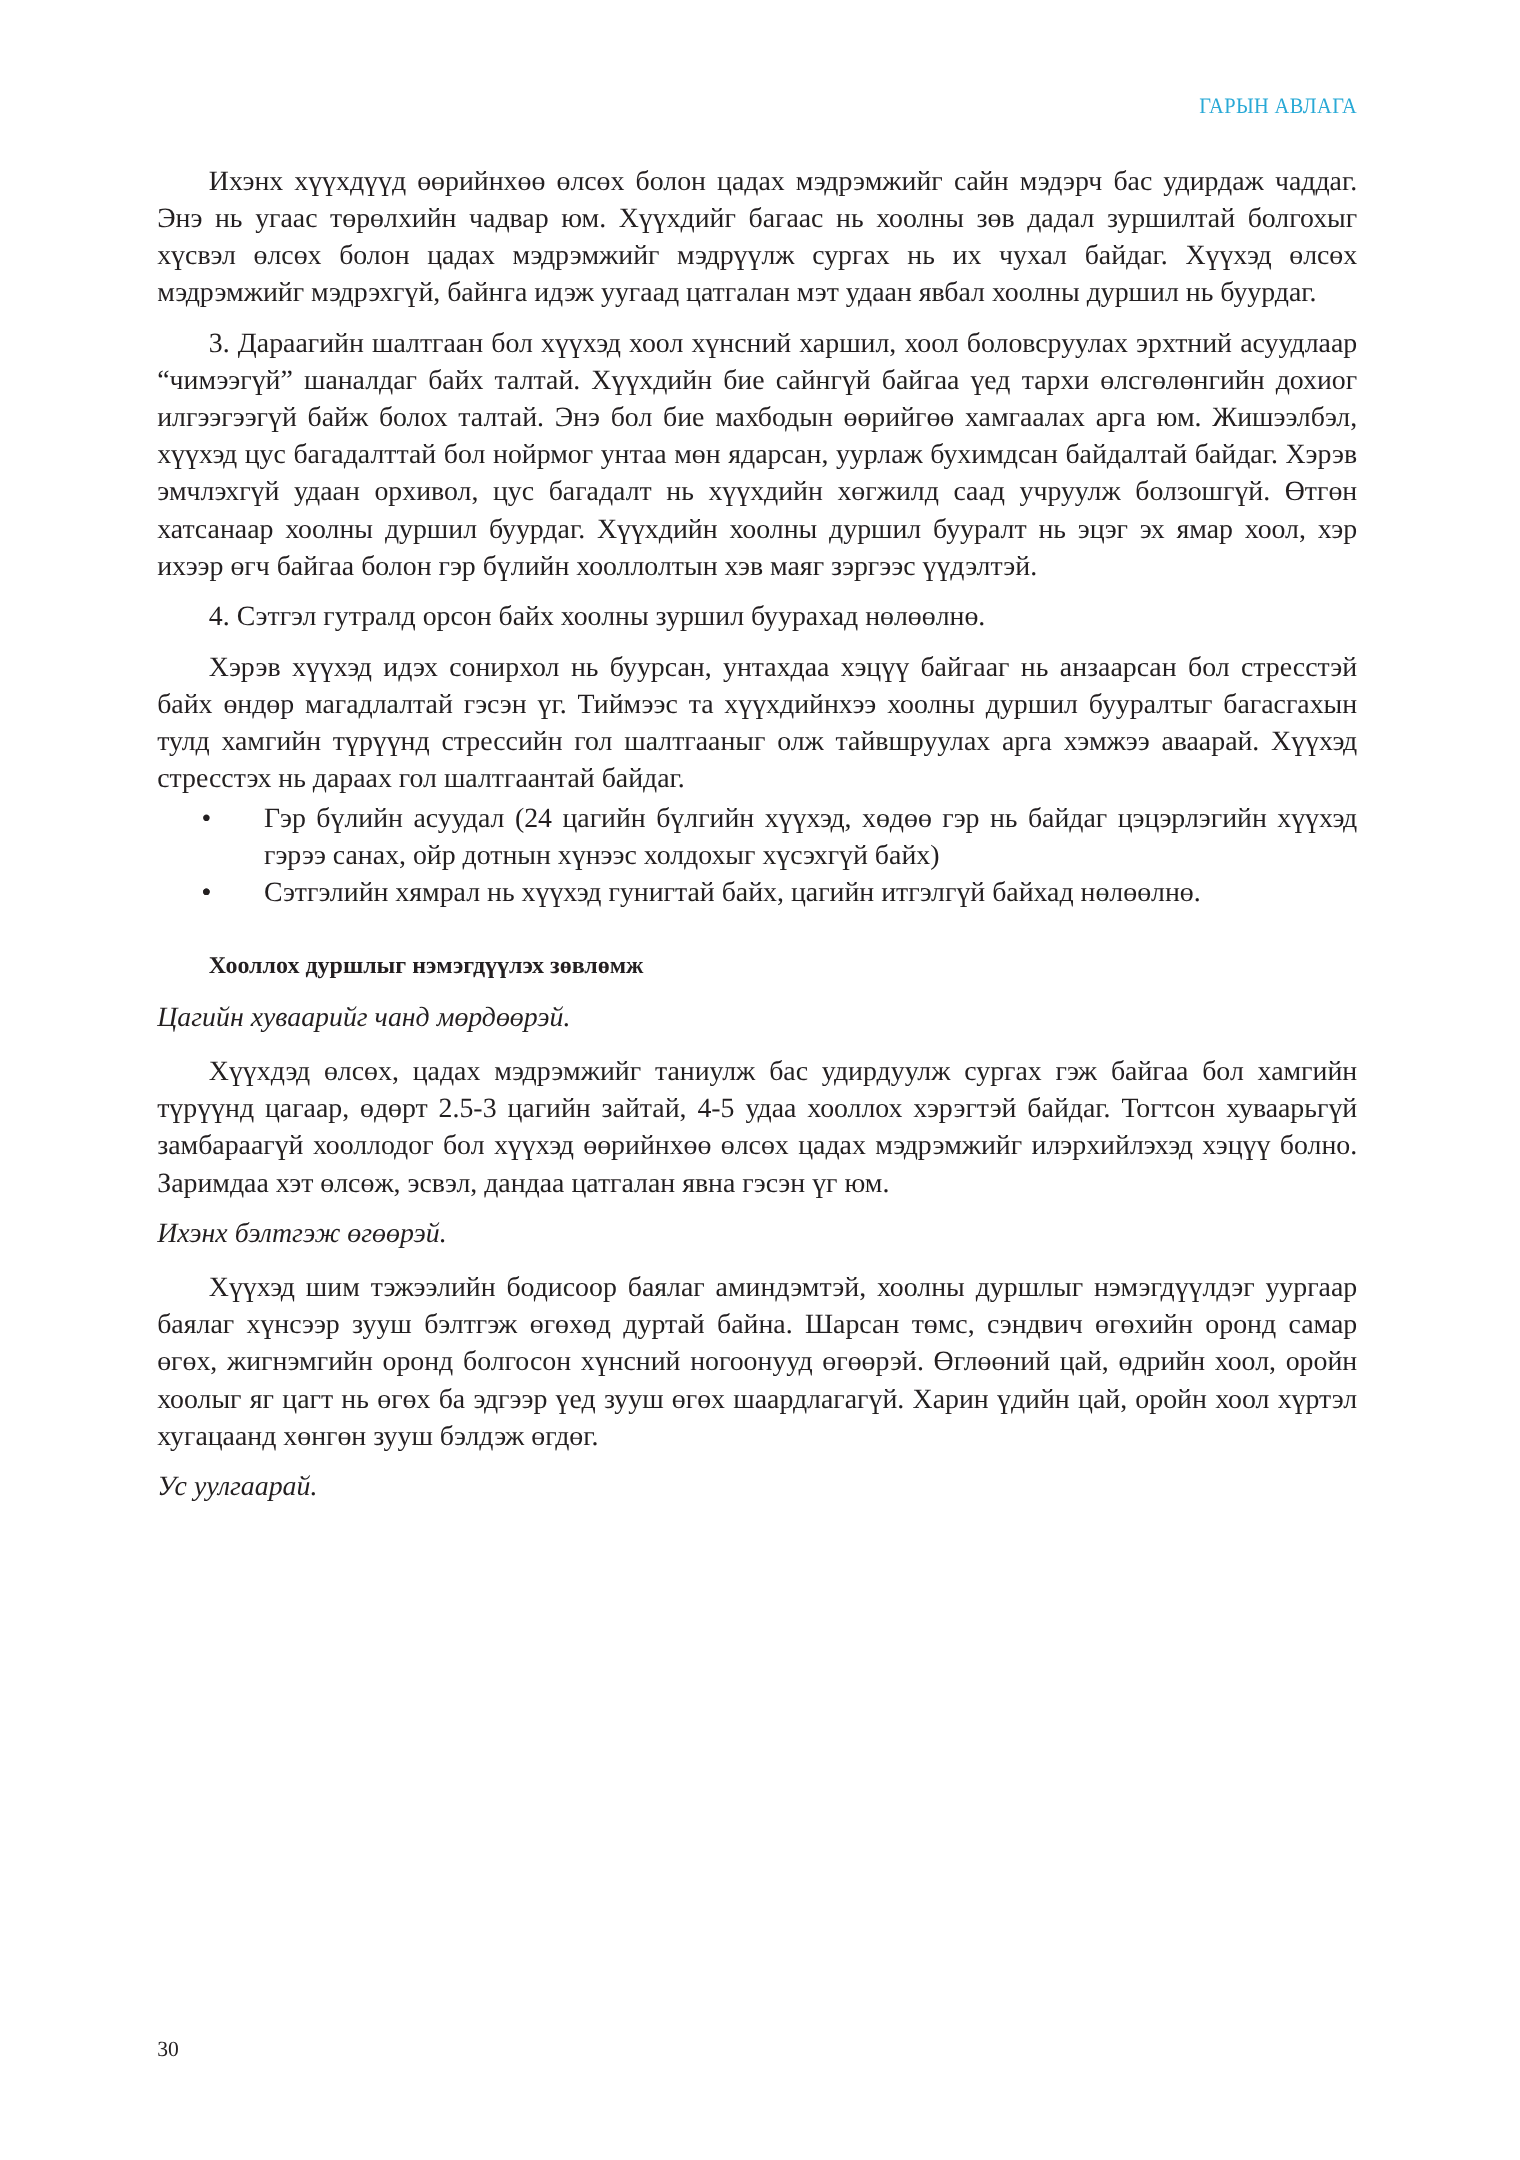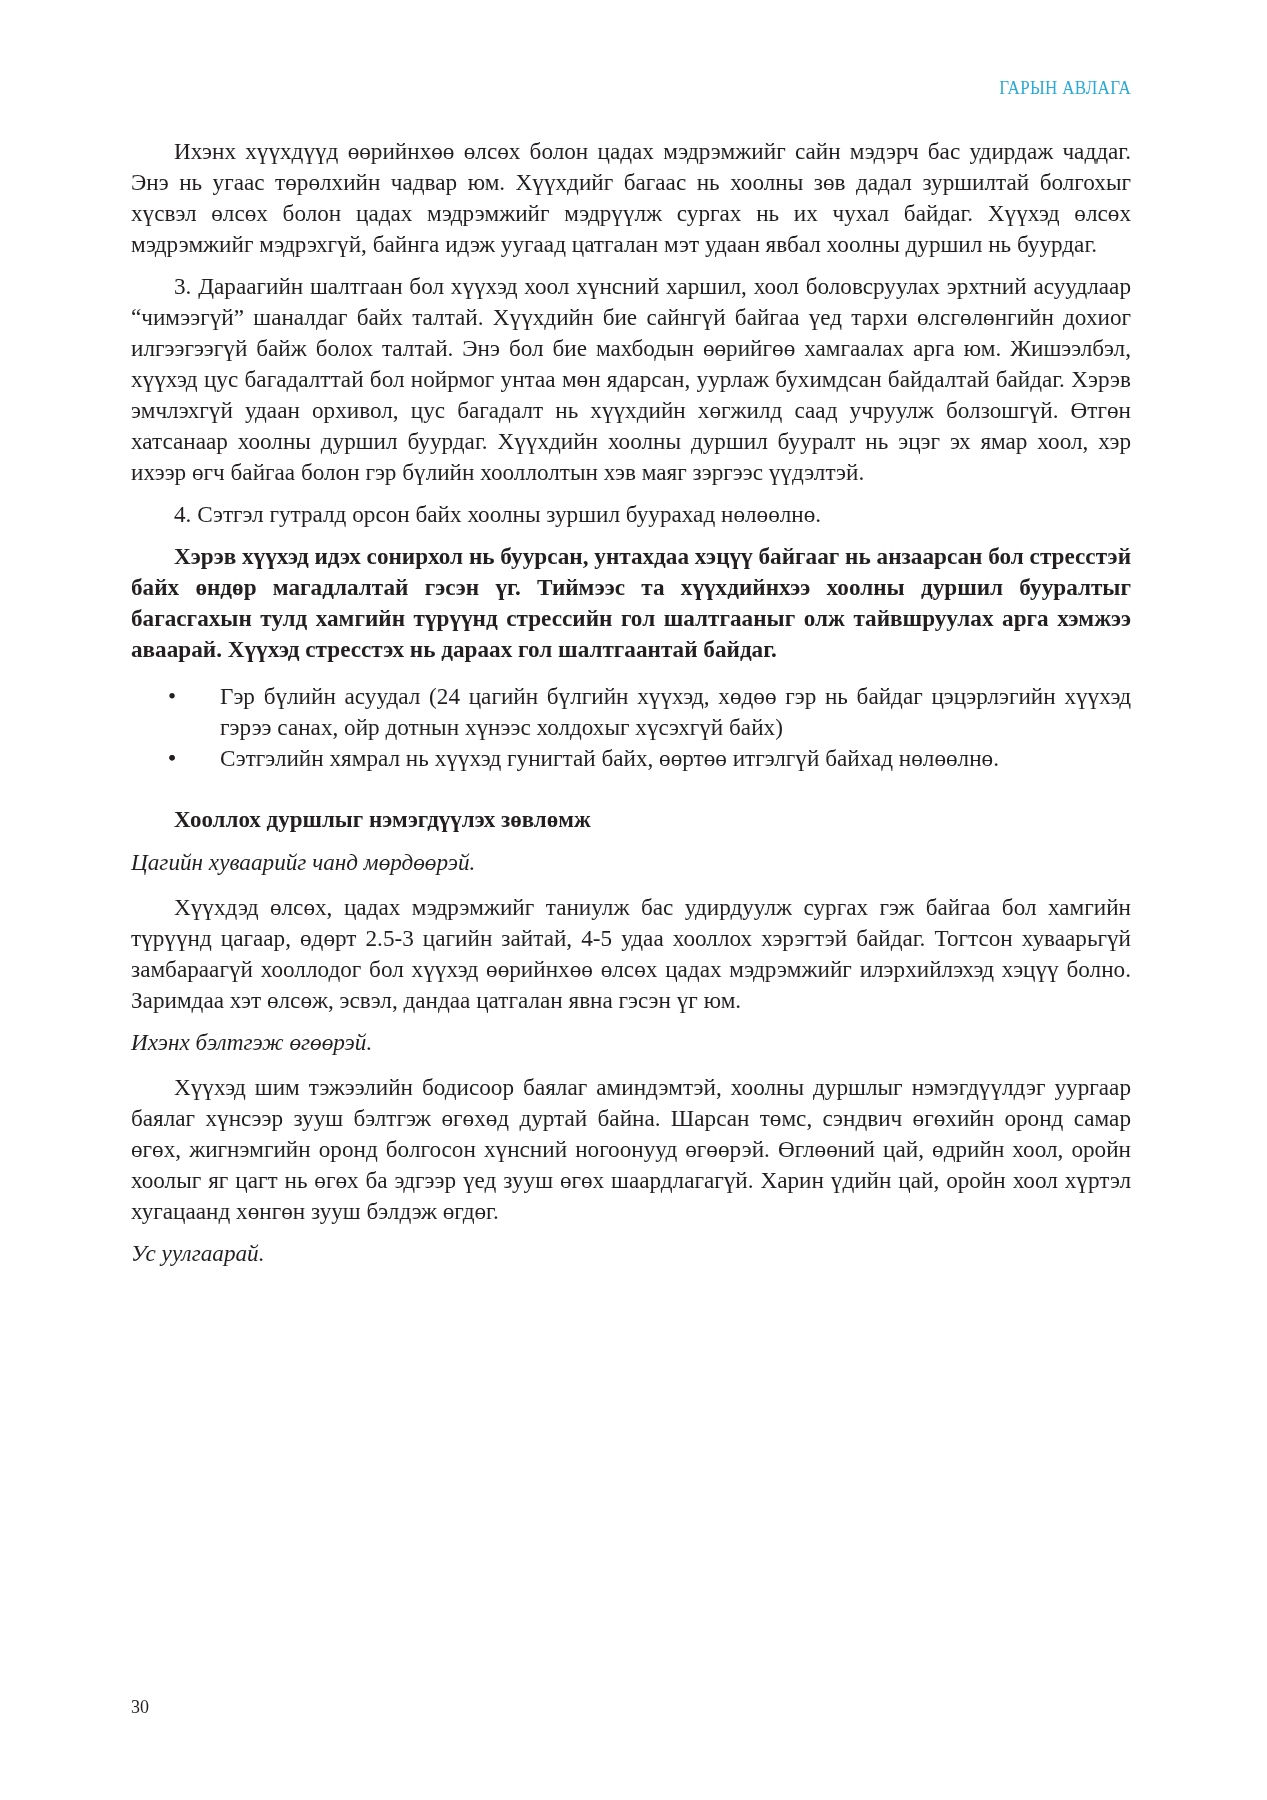--- a/index.html
+++ b/index.html
@@ -6,49 +6,49 @@
   body { width: 1267px; height: 1800px; position: relative; overflow: hidden;
          font-family: "Liberation Serif", "DejaVu Serif", serif; color: #231f20; }
   .header { position: absolute; left: 131px; top: 80px; width: 1000px; height: 24px; display: flex; align-items: flex-end; flex-direction: column; }
   .header-title { font-size: 17px; color: #29a9d6; letter-spacing: 0.3px; white-space: nowrap; line-height: 1; transform: scaleY(1.08); }
   .header-rule { flex: 1; height: 2px; background: #7cc8e4; margin-left: 18px; margin-bottom: 1px; }
   .content { position: absolute; left: 131px; top: 136px; width: 1000px; font-size: 23.2px; line-height: 31px; }
   .para { margin: 0 0 11px 0; text-align: justify; text-indent: 43px; }
   .bullets { list-style: none; margin: 0 0 0 0; padding: 0; }
   .bullets li { position: relative; padding-left: 89px; text-align: justify; margin: 0; }
   .bullets li .bullet { position: absolute; left: 37px; top: 0; }
-  .section-heading { font-weight: bold; margin: 30px 0 12px 43px; font-size: 23px; }
+  .section-heading { font-weight: bold; margin: 30px 0 12px 43px; font-size: 20px; }
   .subheading { font-style: italic; margin: 0 0 14px 0; }
   .page-number { position: absolute; left: 131px; top: 1697px; font-size: 18px; }
 </style>
 </head>
 <body>
 
 <div class="header">
   <span class="header-title">ГАРЫН АВЛАГА</span>
   <span class="header-rule"></span>
 </div>
 
 <div class="content">
   <p class="para">Ихэнх хүүхдүүд өөрийнхөө өлсөх болон цадах мэдрэмжийг сайн мэдэрч бас удирдаж чаддаг. Энэ нь угаас төрөлхийн чадвар юм. Хүүхдийг багаас нь хоолны зөв дадал зуршилтай болгохыг хүсвэл өлсөх болон цадах мэдрэмжийг мэдрүүлж сургах нь их чухал байдаг. Хүүхэд өлсөх мэдрэмжийг мэдрэхгүй, байнга идэж уугаад цатгалан мэт удаан явбал хоолны дуршил нь буурдаг.</p>
   <p class="para">3. Дараагийн шалтгаан бол хүүхэд хоол хүнсний харшил, хоол боловсруулах эрхтний асуудлаар “чимээгүй” шаналдаг байх талтай. Хүүхдийн бие сайнгүй байгаа үед тархи өлсгөлөнгийн дохиог илгээгээгүй байж болох талтай. Энэ бол бие махбодын өөрийгөө хамгаалах арга юм. Жишээлбэл, хүүхэд цус багадалттай бол нойрмог унтаа мөн ядарсан, уурлаж бухимдсан байдалтай байдаг. Хэрэв эмчлэхгүй удаан орхивол, цус багадалт нь хүүхдийн хөгжилд саад учруулж болзошгүй. Өтгөн хатсанаар хоолны дуршил буурдаг. Хүүхдийн хоолны дуршил бууралт нь эцэг эх ямар хоол, хэр ихээр өгч байгаа болон гэр бүлийн хооллолтын хэв маяг зэргээс үүдэлтэй.</p>
   <p class="para">4. Сэтгэл гутралд орсон байх хоолны зуршил буурахад нөлөөлнө.</p>
-  <p class="para" style="margin-bottom:16px;font-weight:bold;">Хэрэв хүүхэд идэх сонирхол нь буурсан, унтахдаа хэцүү байгааг нь анзаарсан бол стресстэй байх өндөр магадлалтай гэсэн үг. Тиймээс та хүүхдийнхээ хоолны дуршил бууралтыг багасгахын тулд хамгийн түрүүнд стрессийн гол шалтгааныг олж тайвшруулах арга хэмжээ аваарай. Хүүхэд стресстэх нь дараах гол шалтгаантай байдаг.</p>
+  <p class="para" style="margin-bottom:2px;">Хэрэв хүүхэд идэх сонирхол нь буурсан, унтахдаа хэцүү байгааг нь анзаарсан бол стресстэй байх өндөр магадлалтай гэсэн үг. Тиймээс та хүүхдийнхээ хоолны дуршил бууралтыг багасгахын тулд хамгийн түрүүнд стрессийн гол шалтгааныг олж тайвшруулах арга хэмжээ аваарай. Хүүхэд стресстэх нь дараах гол шалтгаантай байдаг.</p>
 
   <ul class="bullets">
     <li>
       <span class="bullet">•</span>
       <span>Гэр бүлийн асуудал (24 цагийн бүлгийн хүүхэд, хөдөө гэр нь байдаг цэцэрлэгийн хүүхэд гэрээ санах, ойр дотнын хүнээс холдохыг хүсэхгүй байх)</span>
     </li>
     <li>
       <span class="bullet">•</span>
     </li>
     <li>
       <span class="bullet">•</span>
-      <span>Сэтгэлийн хямрал нь хүүхэд гунигтай байх, өөртөө итгэлгүй байхад нөлөөлнө.</span>
+      <span>Сэтгэлийн хямрал нь хүүхэд гунигтай байх, цагийн итгэлгүй байхад нөлөөлнө.</span>
     </li>
   </ul>
 
   <div class="section-heading">Хооллох дуршлыг нэмэгдүүлэх зөвлөмж</div>
 
   <div class="subheading">Цагийн хуваарийг чанд мөрдөөрэй.</div>
   <p class="para">Хүүхдэд өлсөх, цадах мэдрэмжийг таниулж бас удирдуулж сургах гэж байгаа бол хамгийн түрүүнд цагаар, өдөрт 2.5-3 цагийн зайтай, 4-5 удаа хооллох хэрэгтэй байдаг. Тогтсон хуваарьгүй замбараагүй хооллодог бол хүүхэд өөрийнхөө өлсөх цадах мэдрэмжийг илэрхийлэхэд хэцүү болно. Заримдаа хэт өлсөж, эсвэл, дандаа цатгалан явна гэсэн үг юм.</p>
 
   <div class="subheading">Ихэнх бэлтгэж өгөөрэй.</div>
   <p class="para">Хүүхэд шим тэжээлийн бодисоор баялаг аминдэмтэй, хоолны дуршлыг нэмэгдүүлдэг уургаар баялаг хүнсээр зууш бэлтгэж өгөхөд дуртай байна. Шарсан төмс, сэндвич өгөхийн оронд самар өгөх, жигнэмгийн оронд болгосон хүнсний ногоонууд өгөөрэй. Өглөөний цай, өдрийн хоол, оройн хоолыг яг цагт нь өгөх ба эдгээр үед зууш өгөх шаардлагагүй. Харин үдийн цай, оройн хоол хүртэл хугацаанд хөнгөн зууш бэлдэж өгдөг.</p>

